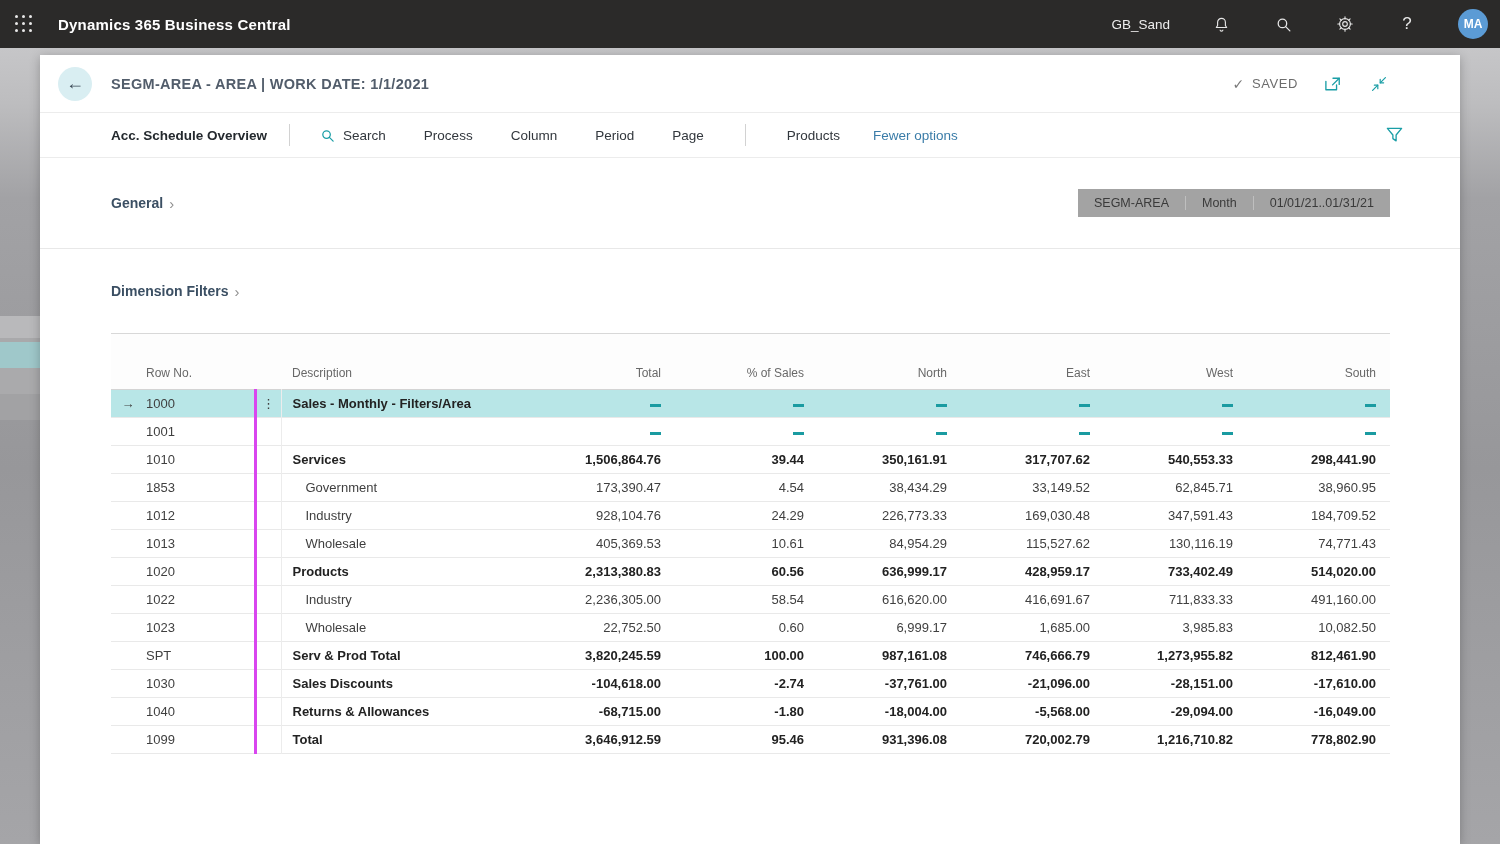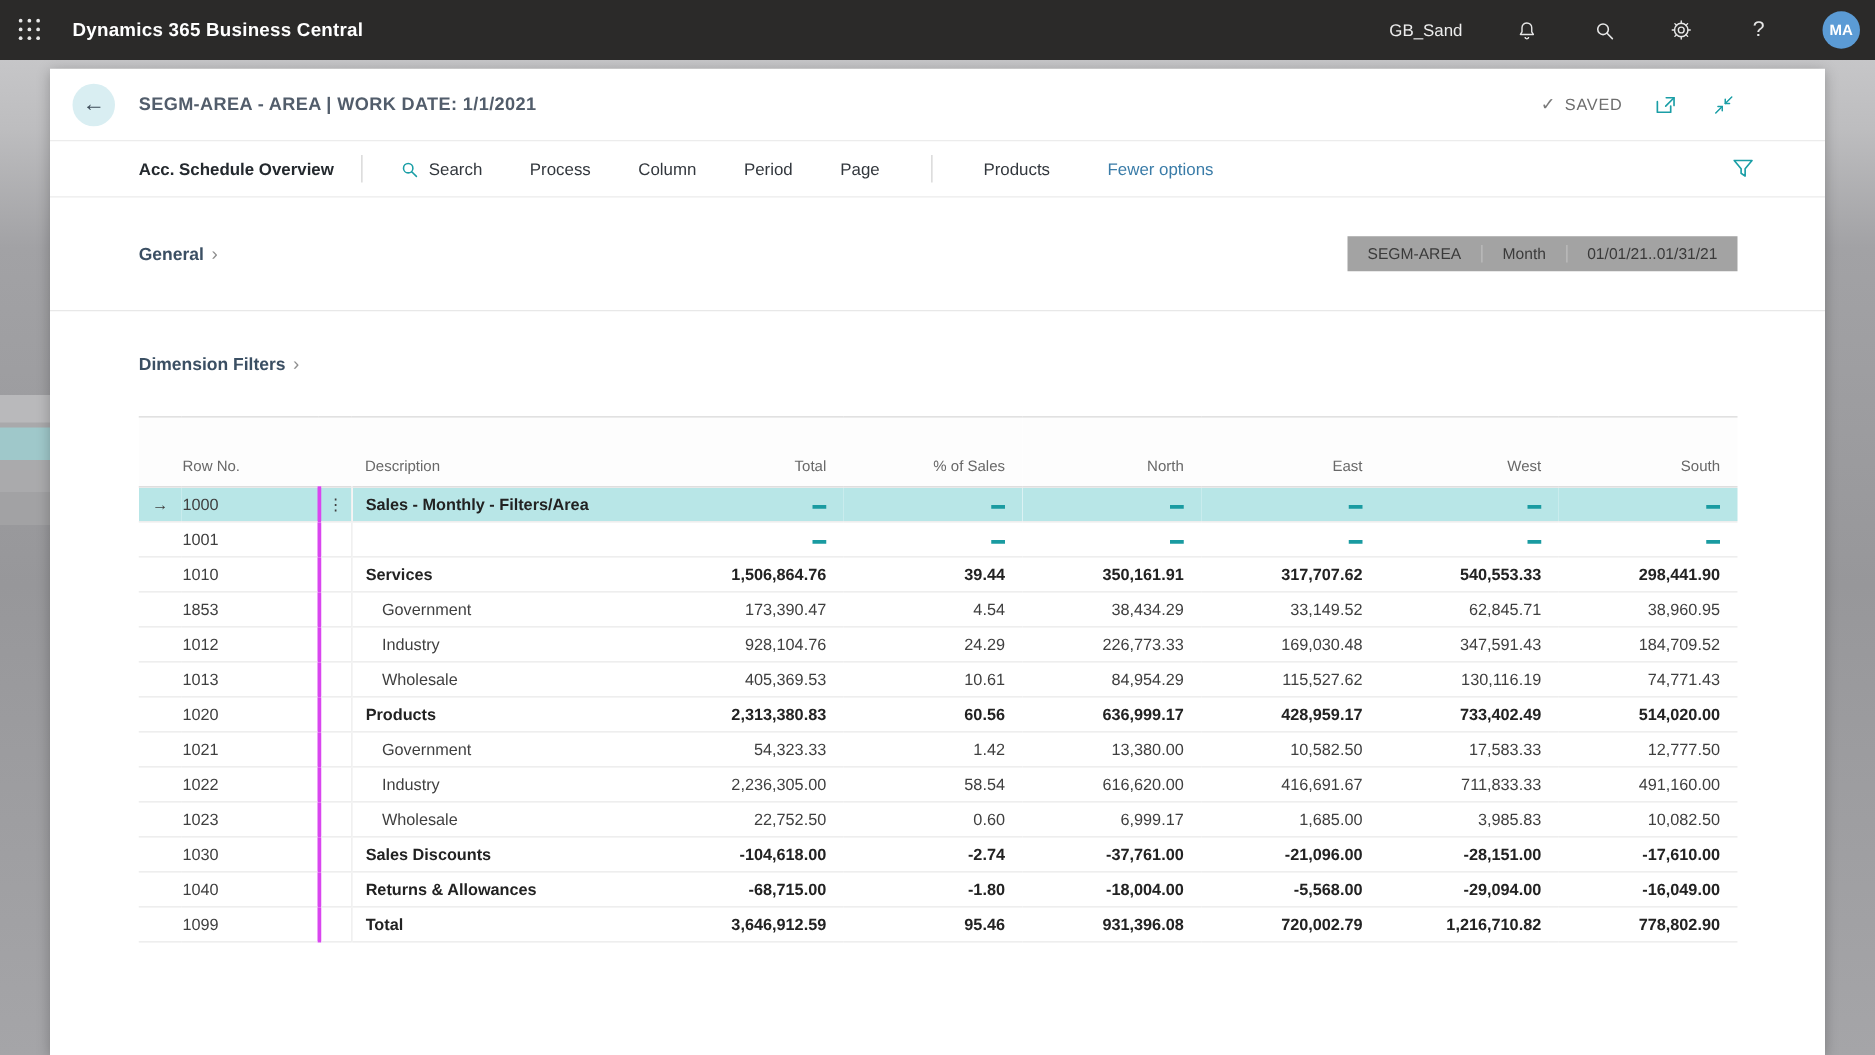--- a/index.html
+++ b/index.html
@@ -32,21 +32,21 @@
   .saved { color:#6d6d6d; font-size:13px; letter-spacing:.6px; display:flex; align-items:center; gap:7px; }
   .saved .check { color:#7a7a7a; font-size:14px; }
   .hdr-icon { width:22px; height:20px; display:flex; align-items:center; justify-content:center; cursor:pointer; }
 
   
   .command-bar { height:46px; border-top:1px solid #ececec; border-bottom:1px solid #ececec; display:flex; align-items:center; padding:0 56px 0 71px; font-size:13.5px; color:#32373d; }
   .cb-title { font-weight:700; color:#24292e; }
   .cb-divider { width:1px; height:22px; background:#d2d2d2; margin:0 22px; }
   .cb-item { margin:0 19px; cursor:pointer; white-space:nowrap; }
   .cb-search { display:flex; align-items:center; gap:8px; margin:0 19px 0 8px; cursor:pointer; }
-  .cb-fewer { color:#3a7ca8; margin:0 27px; cursor:pointer; }
+  .cb-fewer { color:#3a7ca8; margin:0 14px; cursor:pointer; }
   .cb-funnel { margin-left:auto; cursor:pointer; display:flex; align-items:center; }
 
   
   .general-row { height:78px; display:flex; align-items:center; padding:12px 70px 0 71px; }
   .section-label { color:#3b4f63; font-weight:700; font-size:14px; display:flex; align-items:flex-start; gap:6px; cursor:pointer; }
   .section-label .chev { color:#8f8f8f; font-weight:400; font-size:15px; }
   .seg-group { margin-left:auto; display:flex; background:#a3a3a3; height:28px; align-items:center; }
   .seg { display:flex; align-items:center; padding:0 16px; font-size:12.5px; color:#3a3a3a; cursor:pointer; border-right:1px solid #bfbfbf; }
   .seg:last-child { border-right:none; }
   .section-divider { height:1px; background:#e8e8e8; margin-top:12px; }
@@ -303,32 +303,20 @@
             <td class="c-desc bold">Products</td>
             <td class="c-num bold">2,313,380.83</td>
             <td class="c-num bold">60.56</td>
             <td class="c-num bold">636,999.17</td>
             <td class="c-num bold">428,959.17</td>
             <td class="c-num bold">733,402.49</td>
             <td class="c-num bold">514,020.00</td>
           </tr>
           <tr>
             <td class="c-arrow"></td>
-            <td class="c-rowno">1021</td>
-            <td class="c-dots"></td>
-            <td class="c-desc indent">Government</td>
-            <td class="c-num">54,323.33</td>
-            <td class="c-num">1.42</td>
-            <td class="c-num">13,380.00</td>
-            <td class="c-num">10,582.50</td>
-            <td class="c-num">17,583.33</td>
-            <td class="c-num">12,777.50</td>
-          </tr>
-          <tr>
-            <td class="c-arrow"></td>
             <td class="c-rowno">1022</td>
             <td class="c-dots"></td>
             <td class="c-desc indent">Industry</td>
             <td class="c-num">2,236,305.00</td>
             <td class="c-num">58.54</td>
             <td class="c-num">616,620.00</td>
             <td class="c-num">416,691.67</td>
             <td class="c-num">711,833.33</td>
             <td class="c-num">491,160.00</td>
           </tr>
@@ -339,20 +327,32 @@
             <td class="c-desc indent">Wholesale</td>
             <td class="c-num">22,752.50</td>
             <td class="c-num">0.60</td>
             <td class="c-num">6,999.17</td>
             <td class="c-num">1,685.00</td>
             <td class="c-num">3,985.83</td>
             <td class="c-num">10,082.50</td>
           </tr>
           <tr>
             <td class="c-arrow"></td>
+            <td class="c-rowno">SPT</td>
+            <td class="c-dots"></td>
+            <td class="c-desc bold">Serv &amp; Prod Total</td>
+            <td class="c-num bold">3,820,245.59</td>
+            <td class="c-num bold">100.00</td>
+            <td class="c-num bold">987,161.08</td>
+            <td class="c-num bold">746,666.79</td>
+            <td class="c-num bold">1,273,955.82</td>
+            <td class="c-num bold">812,461.90</td>
+          </tr>
+          <tr>
+            <td class="c-arrow"></td>
             <td class="c-rowno">1030</td>
             <td class="c-dots"></td>
             <td class="c-desc bold">Sales Discounts</td>
             <td class="c-num bold">-104,618.00</td>
             <td class="c-num bold">-2.74</td>
             <td class="c-num bold">-37,761.00</td>
             <td class="c-num bold">-21,096.00</td>
             <td class="c-num bold">-28,151.00</td>
             <td class="c-num bold">-17,610.00</td>
           </tr>

